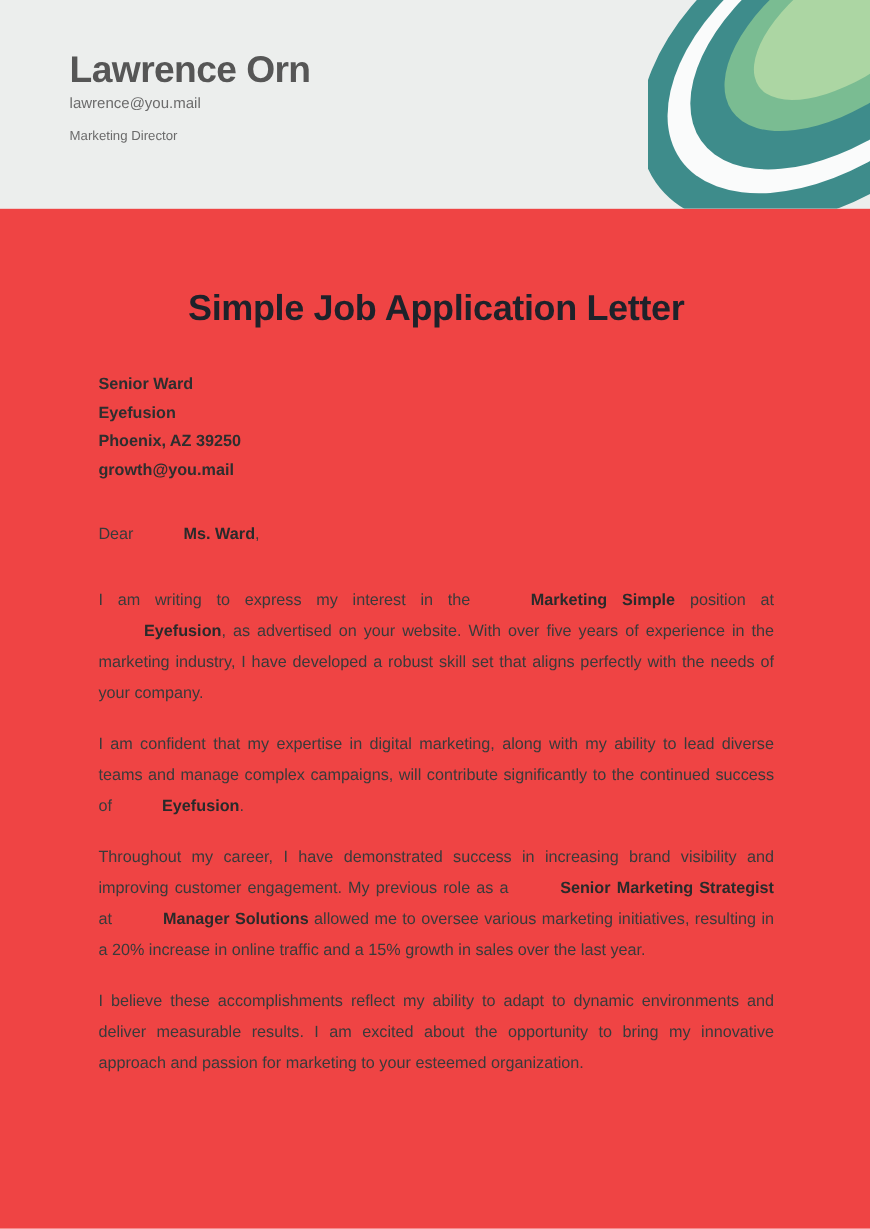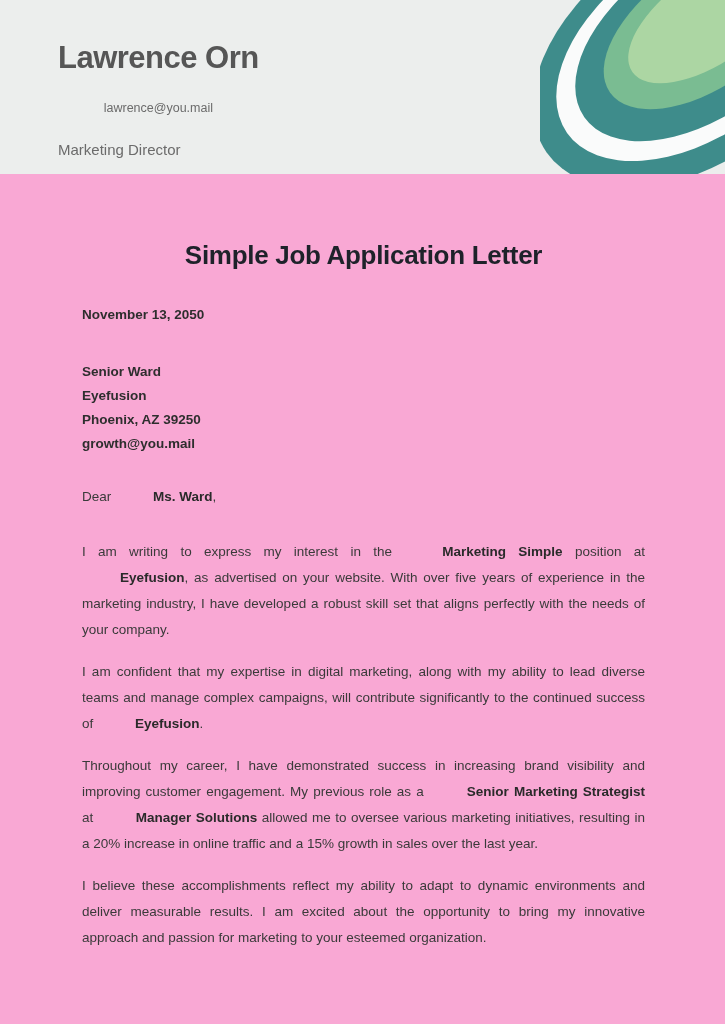--- a/index.html
+++ b/index.html
@@ -3,21 +3,21 @@
 <meta charset="utf-8">
 <style>
   * { margin: 0; padding: 0; box-sizing: border-box; }
   html, body { background: #ffffff; }
   body { font-family: "Liberation Sans", sans-serif; }
 
   .page {
     position: relative;
     width: 725px;
     height: 1024px;
-    background: #f9a8d4;
+    background: #ef4444;
     overflow: hidden;
   }
 
   
   .header {
     position: relative;
     width: 100%;
     height: 174px;
     background: #ECEEED;
     overflow: hidden;
@@ -28,49 +28,48 @@
     top: 40px;
   }
   .sender-name {
     font-size: 31px;
     font-weight: 700;
     letter-spacing: -0.5px;
     color: #565656;
     line-height: 1.15;
   }
   .sender-email {
-    margin-top: 26px;
+    margin-top: 4px;
     font-size: 12.5px;
     color: #6b6b6b;
     line-height: 1;
-    text-align: center;
   }
   .sender-role {
-    margin-top: 28px;
-    font-size: 15px;
+    margin-top: 17px;
+    font-size: 11px;
     color: #6b6b6b;
     line-height: 1;
   }
   .swoosh {
     position: absolute;
     top: 0;
     right: 0;
     display: block;
   }
 
   
   .content {
     padding: 0 80px 0 82px;
     font-size: 13.5px;
     color: #3a3a3a;
   }
   .letter-title {
     margin-top: 66px;
     text-align: center;
-    font-size: 26px;
+    font-size: 30px;
     font-weight: 700;
     letter-spacing: -0.3px;
     color: #1e222a;
     line-height: 1.2;
   }
   .letter-date {
     margin-top: 31px;
     font-weight: 700;
     color: #2e2e2e;
     line-height: 26px;
@@ -110,21 +109,20 @@
     <div class="header-info">
       <div class="sender-name">Lawrence Orn</div>
       <div class="sender-email">lawrence@you.mail</div>
       <div class="sender-role">Marketing Director</div>
     </div>
   </div>
 
   <div class="content">
     <h1 class="letter-title">Simple Job Application Letter</h1>
 
-    <div class="letter-date">November 13, 2050</div>
 
     <div class="recipient-block">
       <div>Senior Ward</div>
       <div>Eyefusion</div>
       <div>Phoenix, AZ 39250</div>
       <div>growth@you.mail</div>
     </div>
 
     <div class="salutation">Dear <b>Ms. Ward</b>,</div>
 

